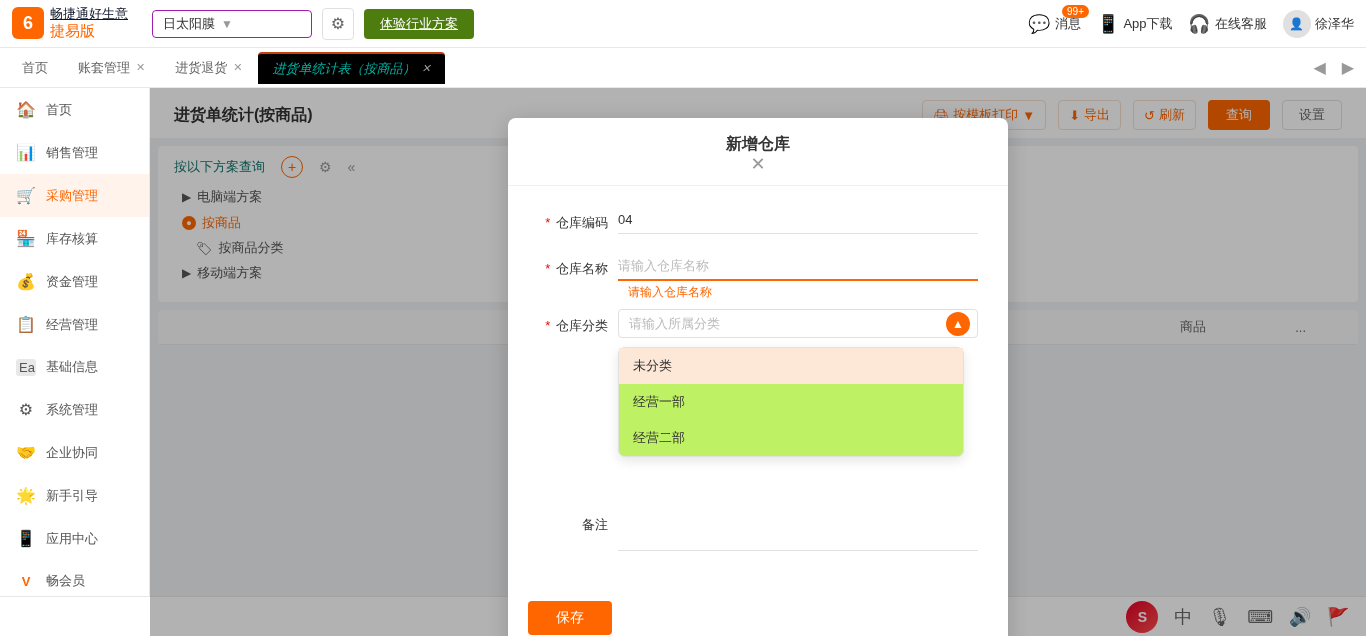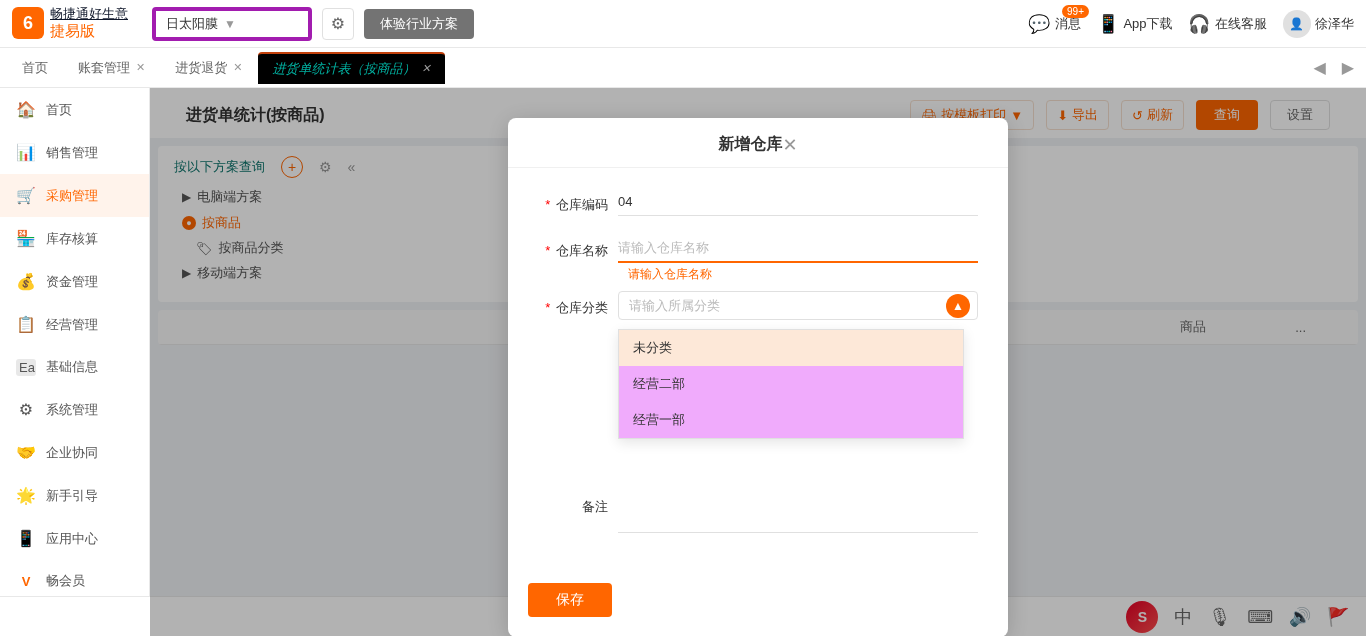--- a/index.html
+++ b/index.html
@@ -31,45 +31,46 @@
       justify-content: center;
       color: #fff;
       font-size: 18px;
       font-weight: bold;
     }
     .logo-text { font-size: 13px; color: #0f172a; line-height: 1.3; text-decoration: underline; }
     .logo-sub { font-size: 15px; color: #f60; }
     .header-search {
       display: flex;
       align-items: center;
-      border: 4px solid #a21caf;
+      border: 1px solid #a21caf;
       border-radius: 4px;
       padding: 4px 10px;
       min-width: 160px;
       font-size: 13px;
       color: #333;
       gap: 6px;
     }
     .header-search-arrow { color: #999; font-size: 12px; }
     .gear-btn {
       width: 32px; height: 32px;
       border: 1px solid #e0e0e0;
       border-radius: 4px;
       display: flex; align-items: center; justify-content: center;
       cursor: pointer; color: #666; font-size: 16px;
     }
     .trial-btn {
-      background: #737373;
+      background: #4d7c0f;
       color: #fff;
       border: none;
       border-radius: 4px;
       padding: 6px 16px;
       font-size: 13px;
       cursor: pointer;
       white-space: nowrap;
+      text-decoration: underline;
     }
     .header-spacer { flex: 1; }
     .header-right {
       display: flex;
       align-items: center;
       gap: 16px;
       font-size: 13px;
       color: #333;
     }
     .notif-badge {
@@ -173,21 +174,21 @@
 
     
     .content-area {
       flex: 1;
       background: #f0f2f5;
       overflow: hidden;
       position: relative;
     }
     .page-header {
       background: #fff;
-      padding: 12px 36px 8px;
+      padding: 12px 24px 8px;
       display: flex;
       align-items: center;
       justify-content: space-between;
     }
     .page-title {
       font-size: 16px;
       font-weight: bold;
       color: #333;
     }
     .page-actions {
@@ -303,23 +304,24 @@
       background: #fff;
       border-radius: 8px;
       width: 500px;
       padding: 0;
       position: relative;
       box-shadow: 0 4px 24px rgba(0,0,0,0.18);
     }
     .modal-header {
       display: flex;
       align-items: center;
-      justify-content: center;
+      justify-content: flex-end;
       padding: 16px 16px 12px;
       border-bottom: 1px solid #f0f0f0;
+      flex-direction: column;
     }
     .modal-title {
       font-size: 16px;
       font-weight: bold;
       color: #333;
     }
     .modal-close {
       font-size: 18px;
       color: #999;
       cursor: pointer;
@@ -384,23 +386,23 @@
       display: flex; align-items: center; justify-content: center;
       color: #fff;
       font-size: 12px;
       cursor: pointer;
     }
     .dropdown-list {
       position: absolute;
       top: 38px;
       left: 0;
       right: 14px;
-      background: #f0abfc;
+      background: #bef264;
       border: 1px solid #e0e0e0;
-      border-radius: 0;
+      border-radius: 7px;
       box-shadow: 0 4px 12px rgba(0,0,0,0.1);
       z-index: 200;
     }
     .dropdown-item {
       padding: 9px 14px;
       font-size: 13px;
       color: #333;
       cursor: pointer;
     }
     .dropdown-item.selected { background: #fde8d8; }
@@ -713,22 +715,22 @@
           <div class="form-row">
             <label class="form-label">
               <span class="required-star">*</span>
               <span>仓库分类</span>
             </label>
             <div class="dropdown-input-wrap">
               <input class="dropdown-input" type="text" placeholder="请输入所属分类" style="">
               <div class="dropdown-arrow">▲</div>
               <div class="dropdown-list">
                 <div class="dropdown-item selected">未分类</div>
+                <div class="dropdown-item">经营一部</div>
                 <div class="dropdown-item">经营二部</div>
-                <div class="dropdown-item">经营一部</div>
               </div>
             </div>
           </div>
 
           <div class="form-row" style="margin-top:170px;">
             <label class="form-label">备注</label>
             <textarea class="textarea-input" style=""></textarea>
           </div>
         </div>
 

